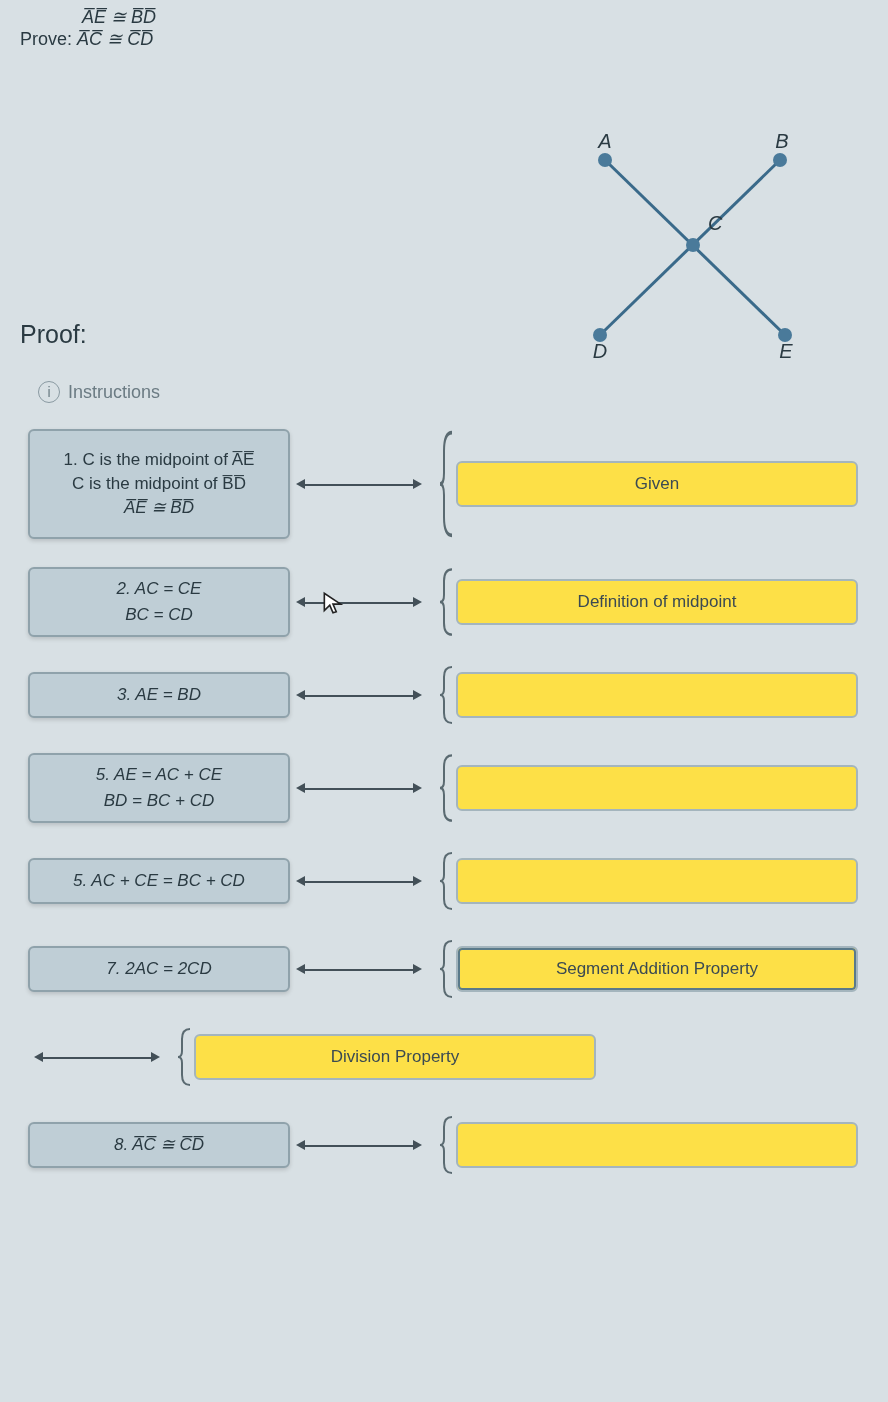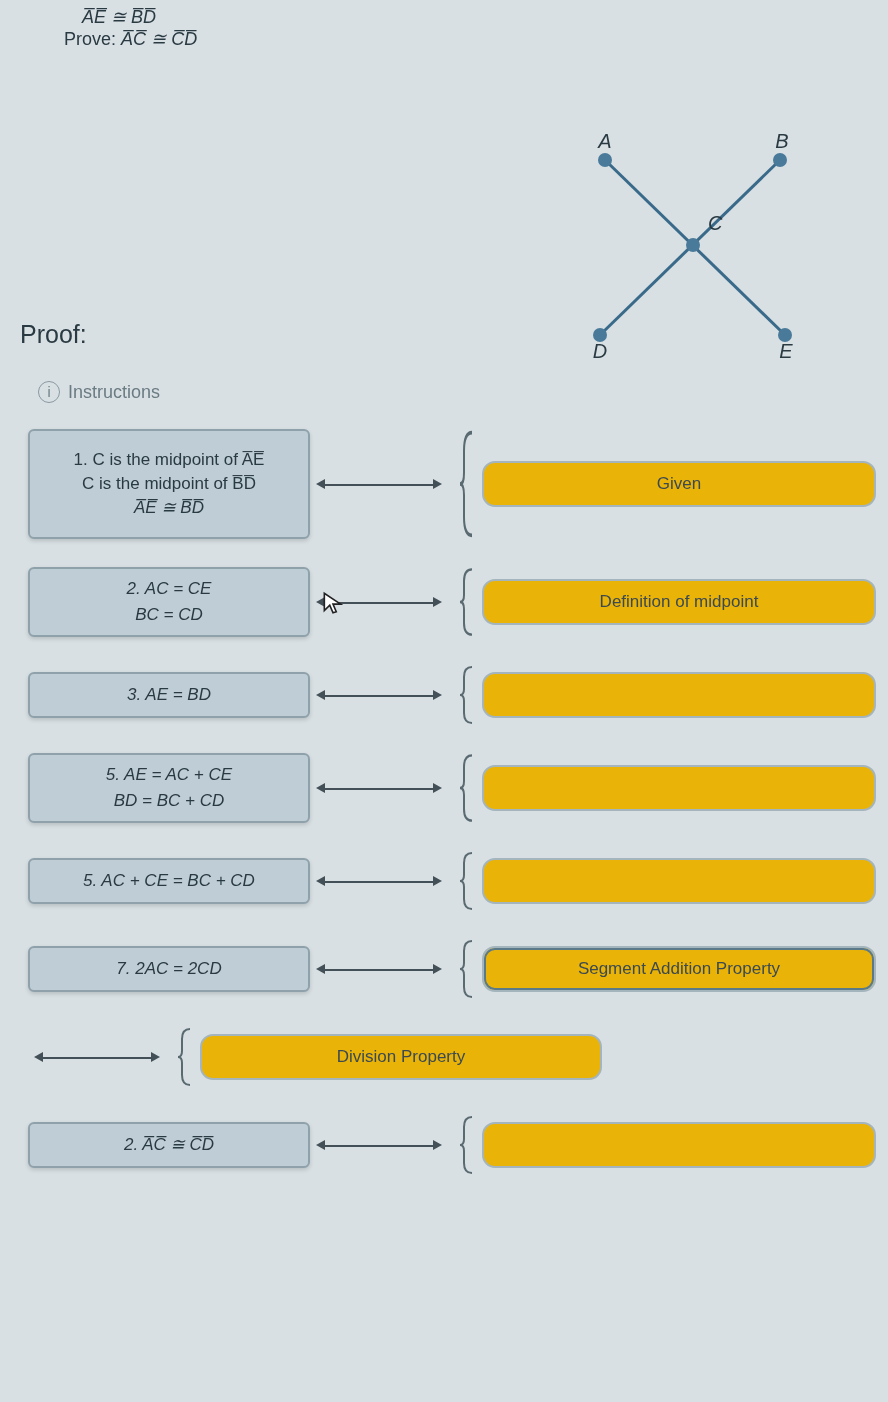--- a/index.html
+++ b/index.html
@@ -9,21 +9,21 @@
     color: #2a3a42;
     width: 888px;
     min-height: 1402px;
     padding: 0;
   }
   .top-area {
     padding: 6px 0 0 20px;
     font-size: 18px;
   }
   .given-line { padding-left: 62px; font-style: italic; }
-  .prove-line { padding-left: 0; margin-left: 44px; }
+  .prove-line { padding-left: 0; }
   .proof-label {
     font-size: 25px;
     padding: 20px 0 20px 20px;
     color: #2a3a42;
   }
   .figure {
     position: absolute;
     top: 130px;
     left: 550px;
     width: 280px;
@@ -48,21 +48,21 @@
     color: #6b7b83;
   }
   .rows { padding: 8px 12px 12px 28px; }
   .prow {
     display: flex;
     align-items: center;
     margin-bottom: 28px;
     position: relative;
   }
   .stmt {
-    width: 282px;
+    width: 262px;
     min-height: 46px;
     background: #bfced6;
     border: 2px solid #8fa2ab;
     border-radius: 6px;
     box-shadow: 0 2px 4px rgba(0,0,0,0.15);
     display: flex;
     flex-direction: column;
     justify-content: center;
     align-items: center;
     font-size: 17px;
@@ -105,30 +105,29 @@
     color: #5a6a71;
     display:flex;
     align-items:center;
     justify-content:center;
   }
   .brace svg { height: 100%; }
   .reason {
     flex: 1;
     min-height: 46px;
     max-width: 402px;
-    background: #eab308;
+    background: #fde047;
     border: 2px solid #a4b5bd;
-    border-radius: 13px;
+    border-radius: 6px;
     display: flex;
     align-items: center;
     justify-content: center;
     font-size: 17px;
     color: #3b4a52;
     padding: 6px;
-    margin-left: 6px;
   }
   .reason.highlight {
     box-shadow: inset 0 0 0 2px #5a7a8a;
   }
   .cursor-svg {
     position: absolute;
     top: 590px;
     left: 320px;
     width: 26px; height: 26px;
     pointer-events:none;
@@ -282,21 +281,21 @@
     <div class="brace">
       <svg viewBox="0 0 16 60" preserveAspectRatio="none" width="16">
           <path d="M12 2 Q4 2 4 12 L4 24 Q4 30 0 30 Q4 30 4 36 L4 48 Q4 58 12 58" fill="none" stroke="#5a6a71" stroke-width="2"></path>
         </svg>
     </div>
     <div class="reason">Division Property</div>
   </div>
 
   <div class="prow">
     <div class="stmt">
-      <div class="line it">2. A̅C̅ ≅ C̅D̅</div>
+      <div class="line it">8. A̅C̅ ≅ C̅D̅</div>
     </div>
     <div class="connector">
         <span class="arr-l"></span>
         <span class="arr-r"></span>
       </div>
     <div class="brace">
       <svg viewBox="0 0 16 60" preserveAspectRatio="none" width="16">
           <path d="M12 2 Q4 2 4 12 L4 24 Q4 30 0 30 Q4 30 4 36 L4 48 Q4 58 12 58" fill="none" stroke="#5a6a71" stroke-width="2"></path>
         </svg>
     </div>

